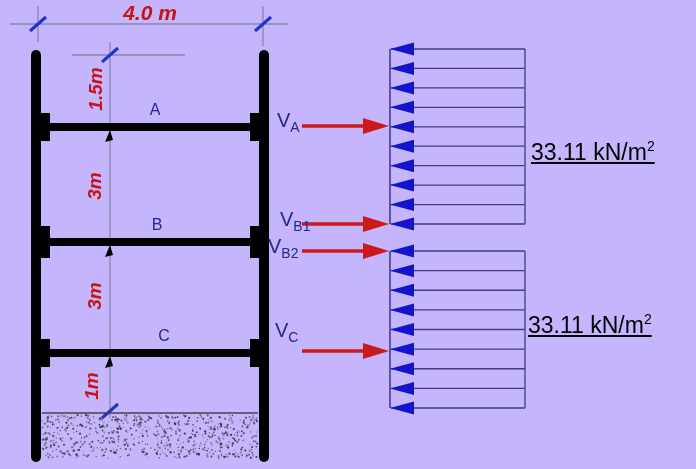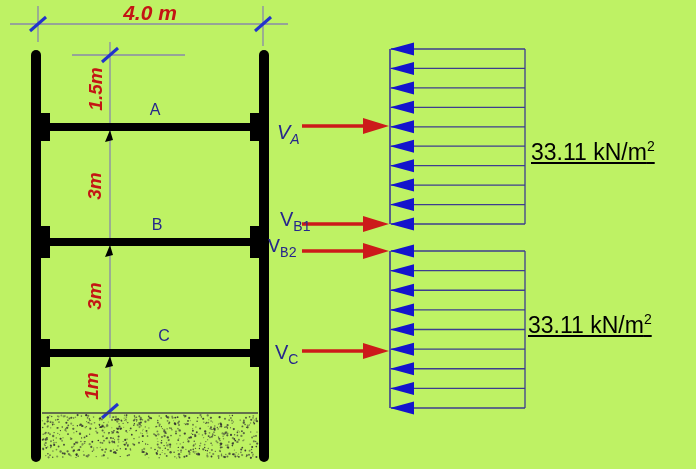--- a/index.html
+++ b/index.html
@@ -1,38 +1,38 @@
 <!DOCTYPE html>
 <html style="--navy: #26268c; --dimred: #c41414;"><head>
 <meta charset="utf-8">
 <style>
   html,body{margin:0;padding:0;background:#ffffff;}
   #stage{
-    position:relative;width:696px;height:469px;background:#bef264;overflow:hidden;
+    position:relative;width:696px;height:469px;background:#c4b5fd;overflow:hidden;
     font-family:"Liberation Sans","DejaVu Sans",sans-serif;
   }
   #stage svg{position:absolute;left:0;top:0;}
   .lbl{position:absolute;white-space:nowrap;}
   .dim-text{color:var(--dimred,#c41414);font-style:italic;font-weight:600;}
   .dim-top{left:104px;top:1px;width:92px;text-align:center;font-size:21px;}
   .dim-rot{width:80px;height:24px;text-align:center;font-size:19px;line-height:24px;transform:rotate(-90deg);}
   .dim-15{left:56px;top:77px;}
   .dim-3a{left:55px;top:174px;}
   .dim-3b{left:55px;top:284px;}
   .dim-1{left:52px;top:374px;}
   .strut-lbl{color:var(--navy,#26268c);font-size:16px;width:40px;text-align:center;}
   .strut-a{left:135px;top:101px;}
   .strut-b{left:137px;top:216px;}
   .strut-c{left:144px;top:327px;}
   .force-lbl{color:var(--navy,#26268c);font-size:20px;}
   .force-lbl sub{font-size:14px;line-height:0;}
-  .f-va{left:277px;top:121px;font-style:italic;}
+  .f-va{left:277px;top:109px;}
   .f-vb1{left:280px;top:208px;}
-  .f-vb2{left:268px;top:235px;font-family:Liberation Mono, monospace;}
-  .f-vc{left:275px;top:341px;}
+  .f-vb2{left:268px;top:235px;}
+  .f-vc{left:275px;top:319px;}
   .press-lbl{color:#000;font-size:23px;text-decoration:underline;}
   .press-lbl sup{font-size:14px;line-height:0;}
   .p-upper{left:531px;top:139px;}
   .p-lower{left:528px;top:312px;}
 </style>
 </head>
 <body>
 
 <div id="stage">
 

